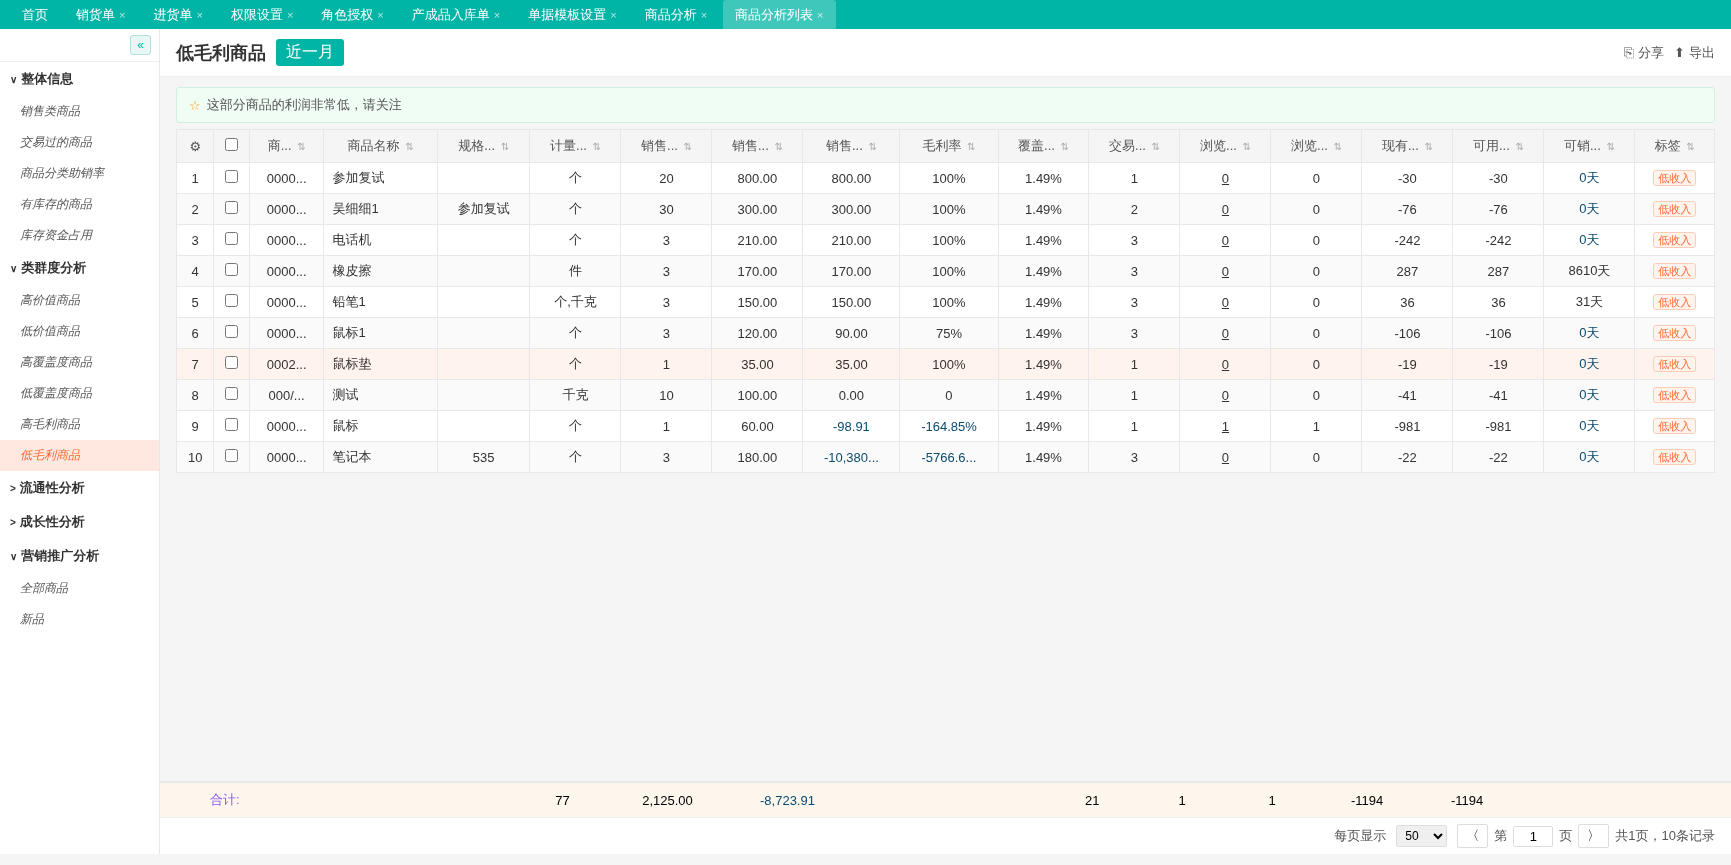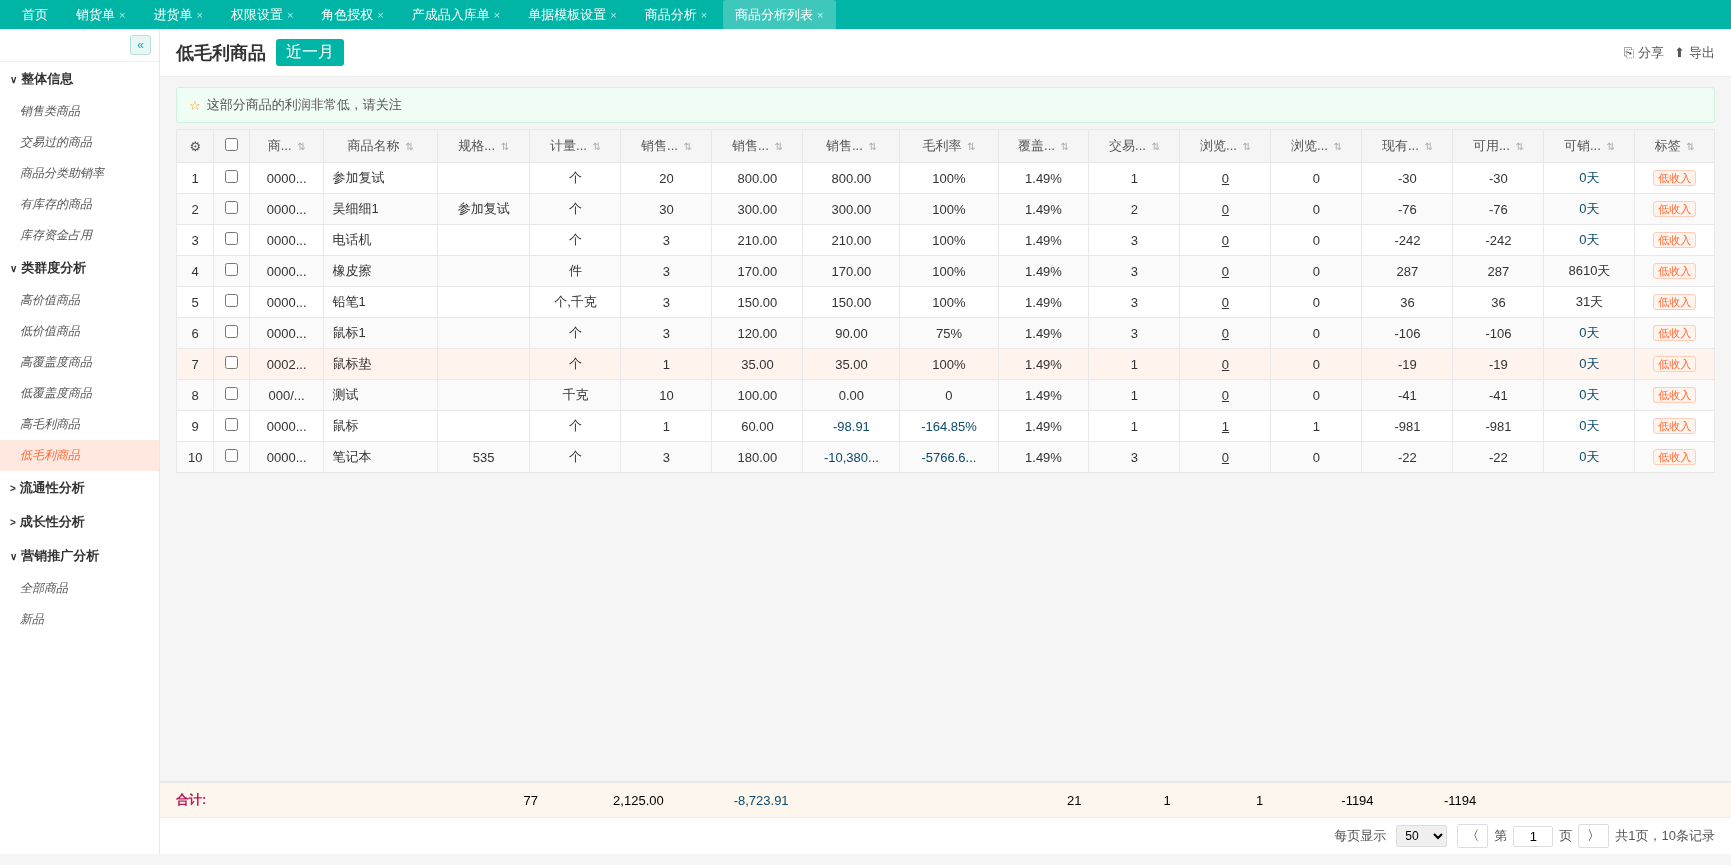--- a/index.html
+++ b/index.html
@@ -45,21 +45,21 @@
     th { border: 1px solid #e8e8e8; padding: 7px 5px; text-align: center; font-weight: normal; color: #555; white-space: nowrap; position: sticky; top: 0; background: #f5f5f5; z-index: 1; }
     td { border: 1px solid #e8e8e8; padding: 6px 5px; text-align: center; color: #333; white-space: nowrap; }
     tr:nth-child(even) { background: #fafafa; }
     tr.highlighted { background: #fff3ee !important; }
     .red-text { color: #0c4a6e; }
     .orange-tag { background: #fff3ee; color: #ff6b35; border: 1px solid #ffcdb5; border-radius: 3px; padding: 1px 4px; font-size: 11px; }
     .underline { text-decoration: underline; }
 
     
     .totals-bar { background: #fdf6ec; border-top: 2px solid #e8e8e8; padding: 8px 16px; display: flex; align-items: center; gap: 20px; font-size: 12px; }
-    .totals-label { color: #be185d; font-weight: bold; }
+    .totals-label { color: #8b5cf6; font-weight: normal; margin-left: 34px; }
 
     
     .footer { background: #fff; border-top: 1px solid #eee; padding: 6px 16px; display: flex; align-items: center; justify-content: flex-end; gap: 10px; font-size: 12px; color: #555; }
     .footer select { border: 1px solid #ddd; padding: 2px 4px; border-radius: 2px; font-size: 12px; }
     .footer-page { display: flex; align-items: center; gap: 6px; }
     .page-btn { border: 1px solid #ddd; background: #fff; padding: 2px 8px; cursor: pointer; border-radius: 2px; }
     .page-input { border: 1px solid #ddd; width: 40px; text-align: center; padding: 2px; border-radius: 2px; }
     .sort-icon { color: #aaa; font-size: 10px; margin-left: 2px; }
 
     .collapse-btn { background: #e8f7f6; border: 1px solid #b2e0db; color: #00b4a6; padding: 2px 6px; border-radius: 3px; cursor: pointer; font-size: 12px; margin-left: auto; }

